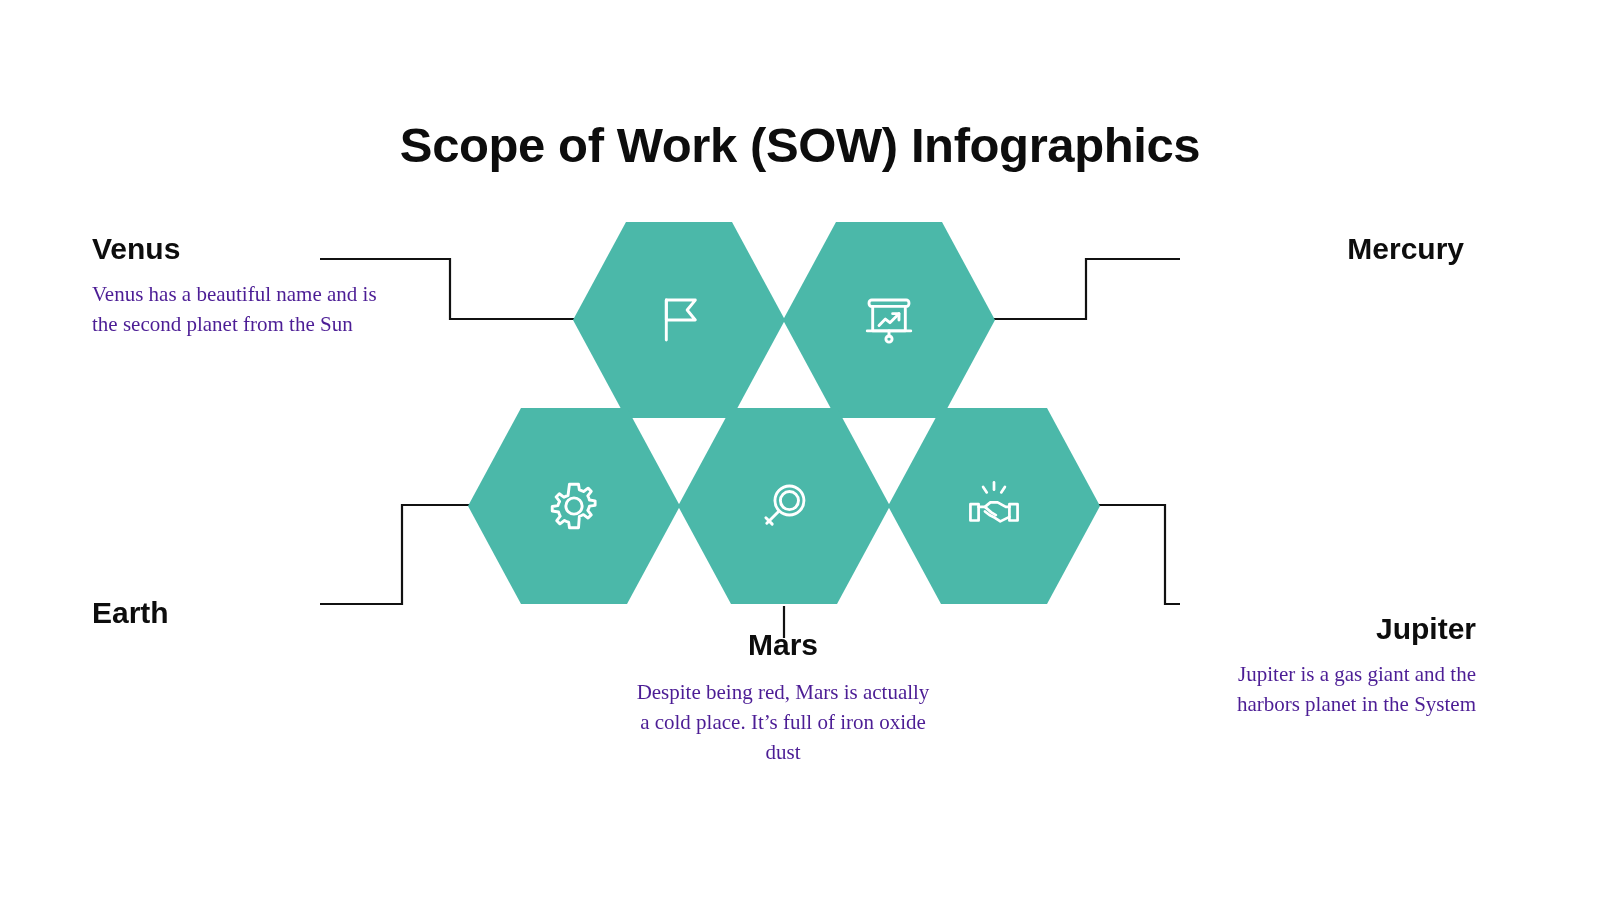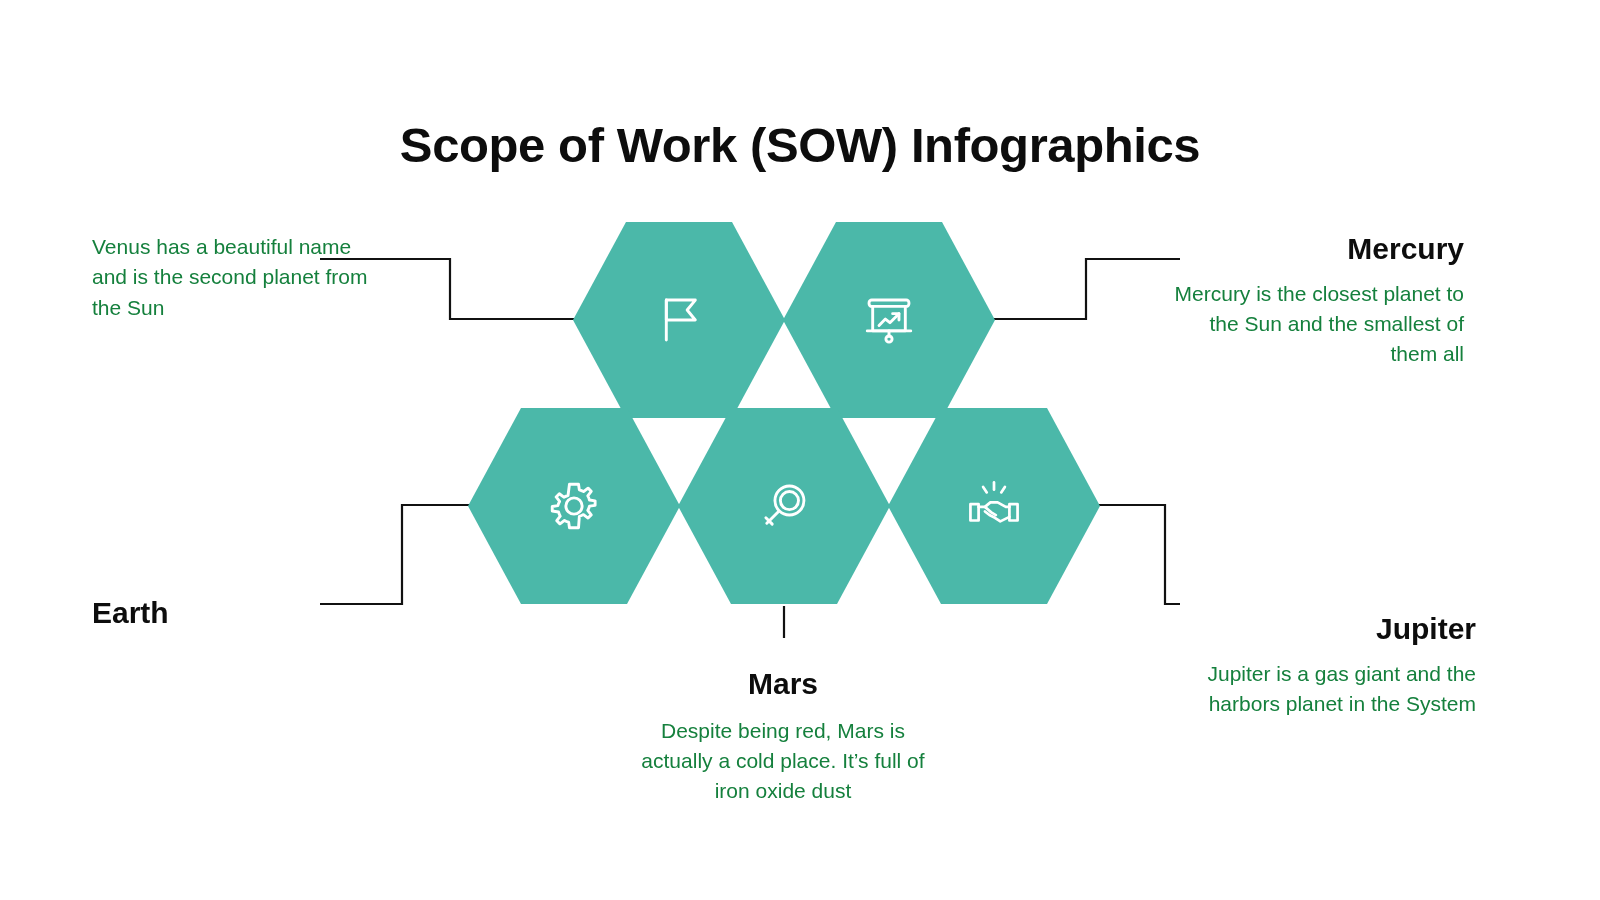--- a/index.html
+++ b/index.html
@@ -84,33 +84,34 @@
   .block .heading {
     font-size: 30px;
     font-weight: 700;
     color: #0d0d0d;
     line-height: 1.15;
     margin: 0 0 12px 0;
   }
   .block .body {
     font-size: 21px;
     font-weight: 400;
-    color: #15803d;
+    color: #4c1d95;
     line-height: 1.45;
     margin: 0;
+    font-family: Liberation Serif, serif;
   }
   .align-left   { text-align: left; }
   .align-right  { text-align: right; }
   .align-center { text-align: center; }
 
   .block-venus   { left: 92px;   top: 232px;  width: 290px; }
   .block-mercury { right: 136px; top: 232px;  width: 300px; }
   .block-earth   { left: 92px;   top: 580px;  width: 290px; margin-top: 16px; }
   .block-jupiter { right: 124px; top: 580px;  width: 300px; margin-top: 32px; }
-  .block-mars    { left: 633px;  top: 628px;  width: 300px; margin-top: 39px; }
+  .block-mars    { left: 633px;  top: 628px;  width: 300px; }
   .block-mars .heading { margin-bottom: 14px; }
 </style>
 </head>
 <body>
 
 <div class="stage">
 
   <h1 class="page-title">Scope of Work (SOW) Infographics</h1>
 
   <svg class="connectors" viewBox="0 0 1600 900" width="1600" height="900" aria-hidden="true">
@@ -184,26 +185,26 @@
           <path d="M15 33 h7 l6-5 h8 l9 5 h4"></path>
           <path d="M49 44 l-10 5 -6-4 -6-3 -5-4"></path>
           <path d="M22 33 l7 6 5 3"></path>
         </svg>
       </span>
     </div>
 
   </div>
 
   <div class="block block-venus align-left">
+    <p class="heading">Venus</p>
     <p class="body">Venus has a beautiful name and is the second planet from the Sun</p>
   </div>
 
   <div class="block block-mercury align-right">
     <p class="heading">Mercury</p>
-    <p class="body">Mercury is the closest planet to the Sun and the smallest of them all</p>
   </div>
 
   <div class="block block-earth align-left">
     <p class="heading">Earth</p>
   </div>
 
   <div class="block block-jupiter align-right">
     <p class="heading">Jupiter</p>
     <p class="body">Jupiter is a gas giant and the harbors planet in the System</p>
   </div>

